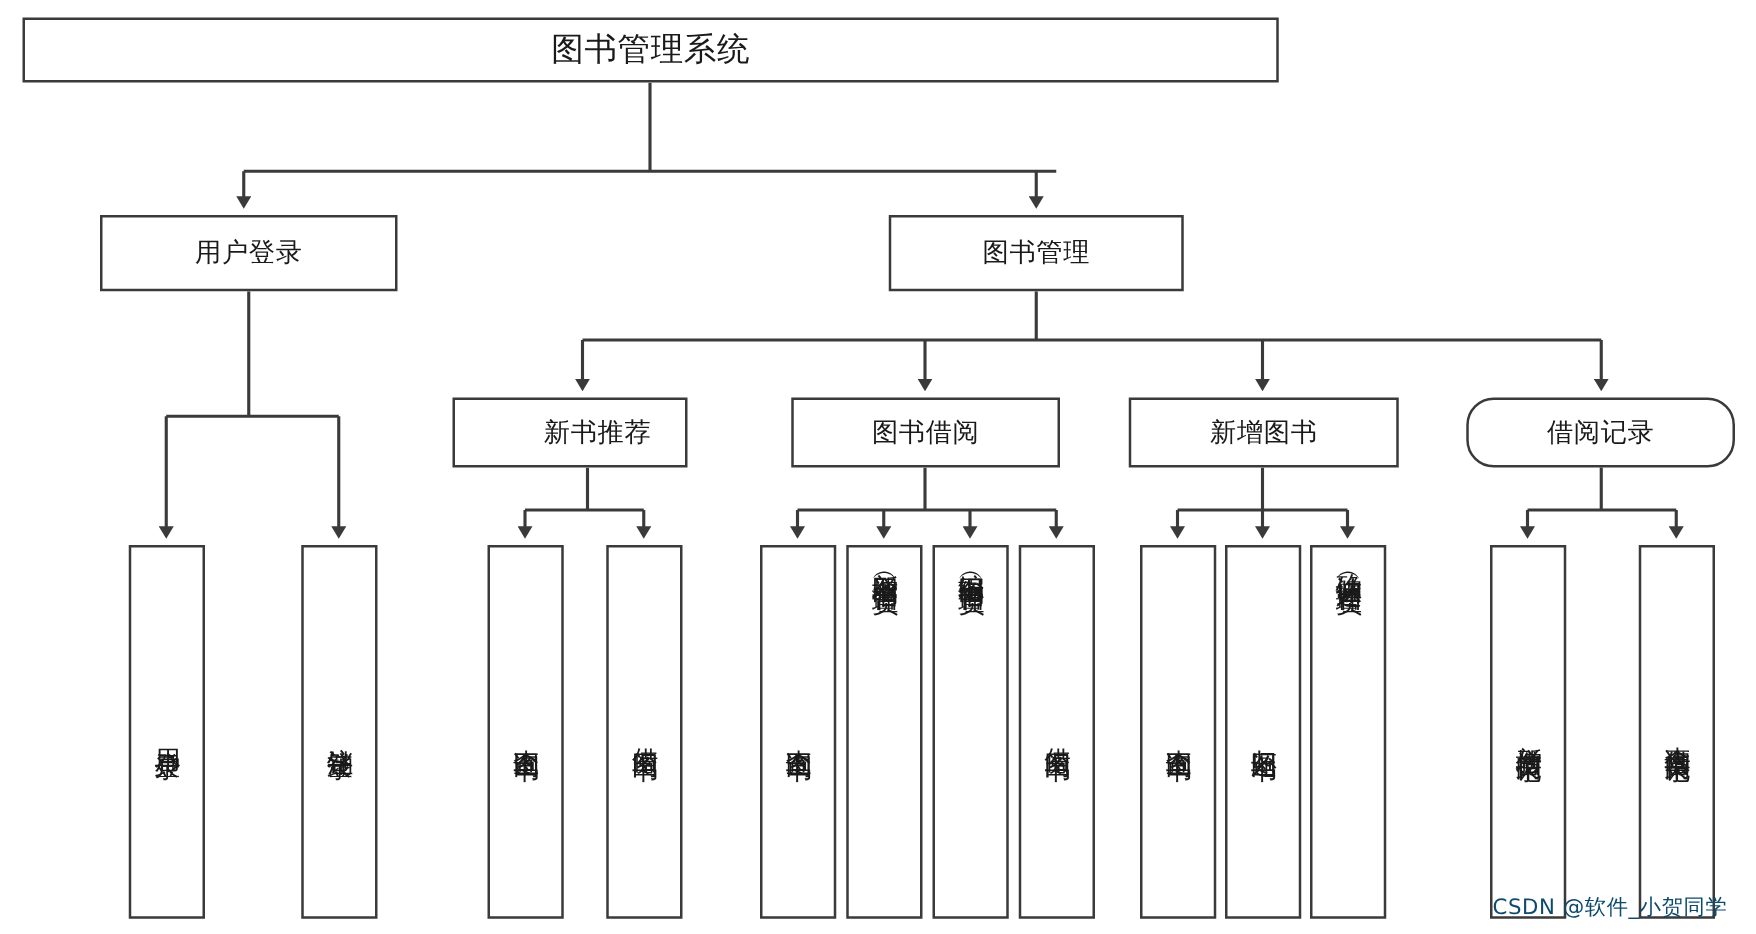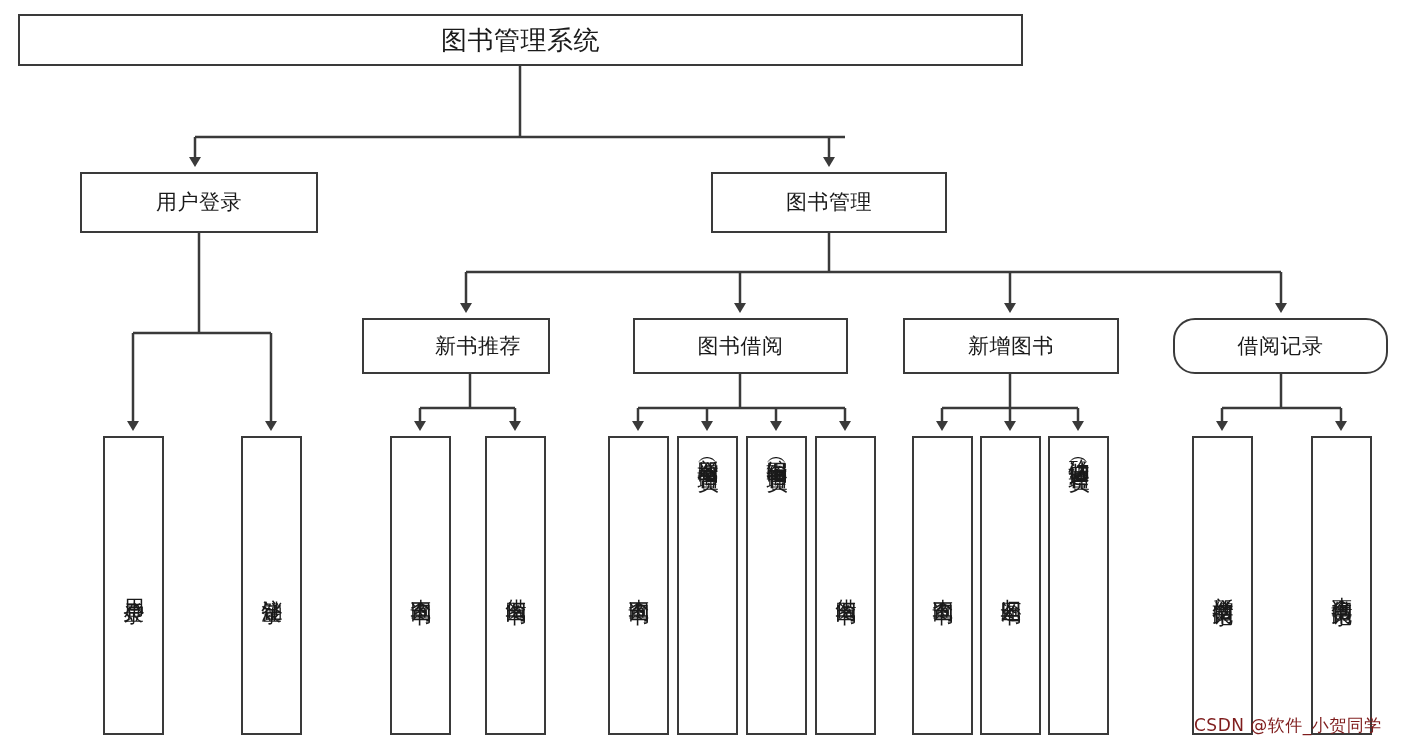--- a/index.html
+++ b/index.html
@@ -59,21 +59,21 @@
     white-space: nowrap;
   }
   .node.v.top .label { margin-top: 4px; }
   .node.v.mid {
     align-items: center;
   }
   .watermark {
     position: absolute;
     font-family: "DejaVu Sans", "Liberation Sans", sans-serif;
     font-size: 17px;
-    color: #7f1d1d;
+    color: #0c4a6e;
     white-space: nowrap;
     letter-spacing: 0.5px;
   }
 </style>
 </head>
 <body>
 
 <div id="canvas">
 
   <svg id="wires" viewBox="0 0 1405 747">

